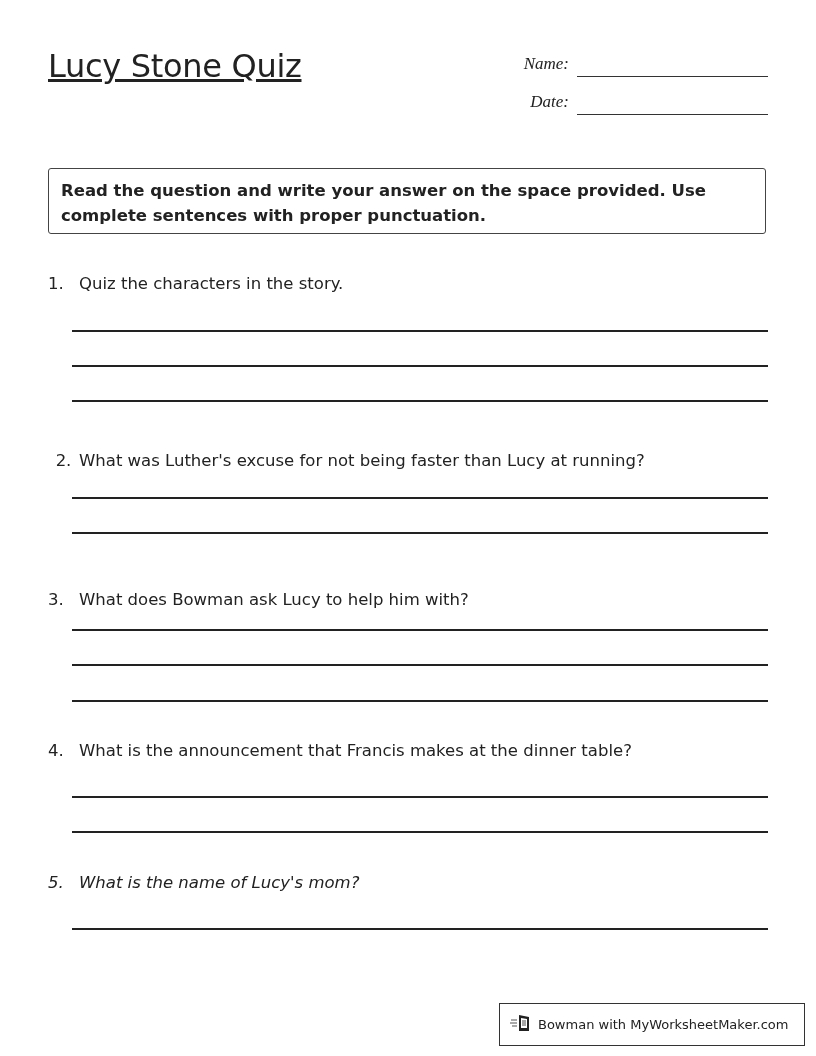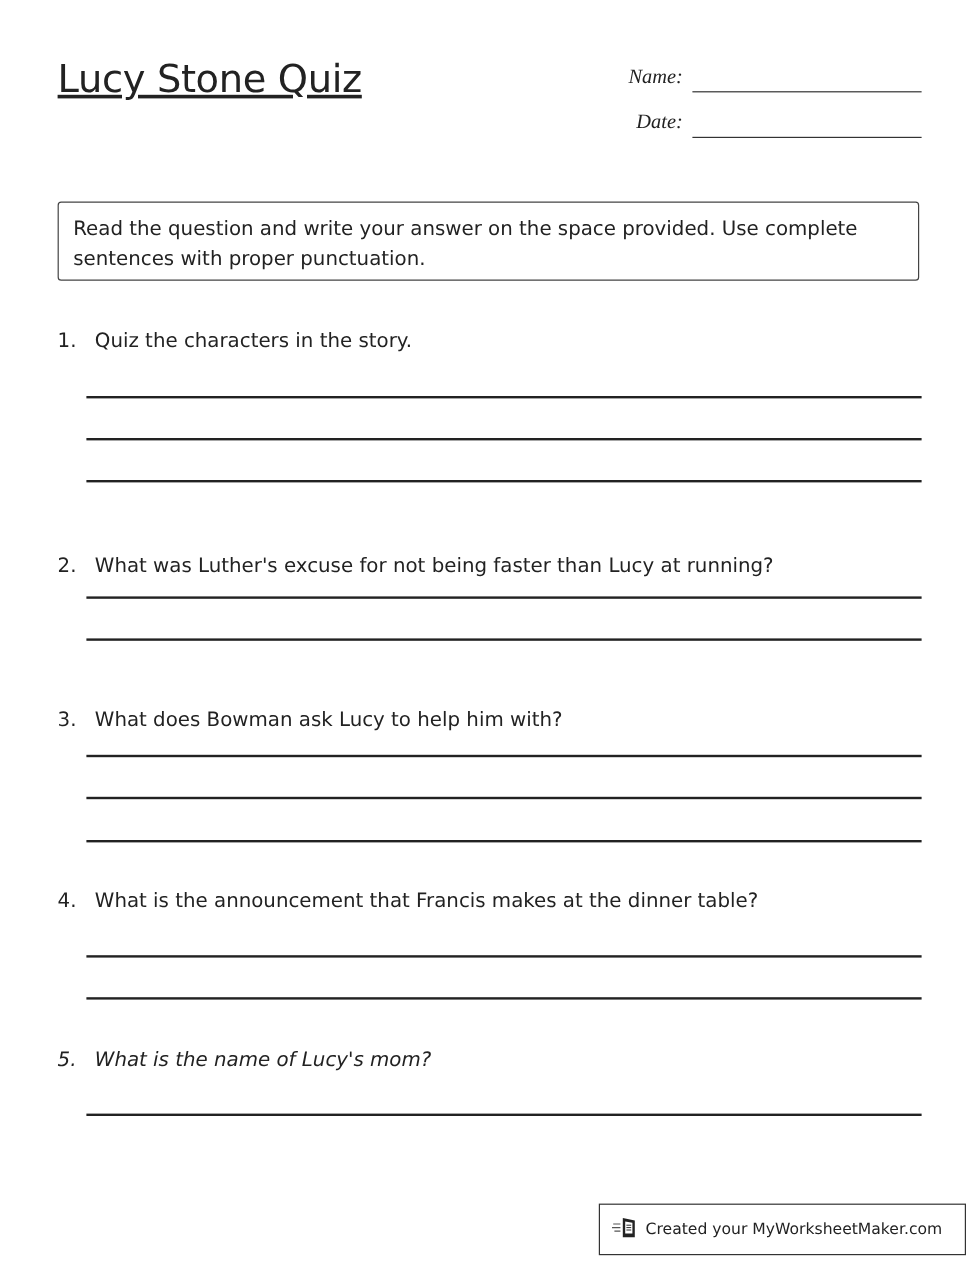--- a/index.html
+++ b/index.html
@@ -2,21 +2,21 @@
 <html><head>
 <meta charset="utf-8">
 <style>
   html, body { margin: 0; padding: 0; background: #ffffff; }
   body { width: 816px; height: 1056px; position: relative; overflow: hidden; color: #222; }
   .sans { font-family: "DejaVu Sans", "Liberation Sans", sans-serif; }
   .serif { font-family: "Liberation Serif", "DejaVu Serif", serif; font-style: italic; }
   #title { position: absolute; left: 48px; top: 47px; font-size: 32px; font-weight: normal; color: #222; margin: 0; letter-spacing: -0.3px; text-decoration: underline; }
   .field-label { position: absolute; width: 80px; text-align: right; font-size: 17px; color: #222; }
   .field-line { position: absolute; left: 577px; width: 191px; height: 0; border-top: 1.5px solid #333; }
-  #instructions { position: absolute; left: 48px; top: 168px; width: 718px; height: 66px; border: 1px solid #444; border-radius: 3px; box-sizing: border-box; padding: 9px 12px; font-size: 16.5px; line-height: 25px; color: #222; }
+  #instructions { position: absolute; left: 48px; top: 168px; width: 718px; height: 66px; border: 1px solid #444; border-radius: 3px; box-sizing: border-box; padding: 9px 12px; font-size: 16.5px; line-height: 25px; color: #222; font-weight: bold; }
   .question { position: absolute; left: 48px; font-size: 16.5px; color: #222; white-space: nowrap; }
   .q-num { display: inline-block; width: 31px; }
   .answer-line { position: absolute; left: 72px; width: 696px; height: 0; border-top: 2px solid #222; }
   #footer { position: absolute; left: 499px; top: 1003px; width: 306px; height: 43px; border: 1px solid #333; box-sizing: border-box; display: flex; align-items: center; padding-left: 10px; font-size: 13px; color: #222; }
   #footer svg { margin-right: 6px; }
 </style>
 </head>
 <body>
 
 <h1 id="title" class="sans">Lucy Stone Quiz</h1>
@@ -29,21 +29,21 @@
 
 <div id="instructions" class="sans">Read the question and write your answer on the space provided. Use complete sentences with proper punctuation.</div>
 
 <div class="question sans" style="top:274px;">
   <span class="q-num">1.</span><span>Quiz the characters in the story.</span>
 </div>
 <div class="answer-line" style="top:330px;"></div>
 <div class="answer-line" style="top:365px;"></div>
 <div class="answer-line" style="top:400px;"></div>
 
-<div class="question sans" style="top:462px;">
+<div class="question sans" style="top:451px;text-align:center;">
   <span class="q-num">2.</span><span>What was Luther's excuse for not being faster than Lucy at running?</span>
 </div>
 <div class="answer-line" style="top:497px;"></div>
 <div class="answer-line" style="top:532px;"></div>
 
 <div class="question sans" style="top:574px;margin-top:16px;">
   <span class="q-num">3.</span><span>What does Bowman ask Lucy to help him with?</span>
 </div>
 <div class="answer-line" style="top:629px;"></div>
 <div class="answer-line" style="top:664px;"></div>
@@ -66,14 +66,14 @@
       <line x1="1" y1="7" x2="7" y2="7" stroke="#555" stroke-width="1"></line>
       <line x1="0" y1="10" x2="7" y2="10" stroke="#555" stroke-width="1"></line>
       <line x1="2" y1="13" x2="7" y2="13" stroke="#555" stroke-width="1"></line>
       <path d="M9 2 L19 4 L19 18 L9 18 Z" fill="#222"></path>
       <path d="M11 5 L17 6 L17 15 L11 15 Z" fill="#fff"></path>
       <line x1="12" y1="8" x2="16" y2="8" stroke="#222" stroke-width="0.8"></line>
       <line x1="12" y1="10" x2="16" y2="10" stroke="#222" stroke-width="0.8"></line>
       <line x1="12" y1="12" x2="16" y2="12" stroke="#222" stroke-width="0.8"></line>
     </svg>
   </span>
-  <span>Created your MyWorksheetMaker.com</span>
+  <span>Bowman with MyWorksheetMaker.com</span>
 </div>
 
 </body></html>

